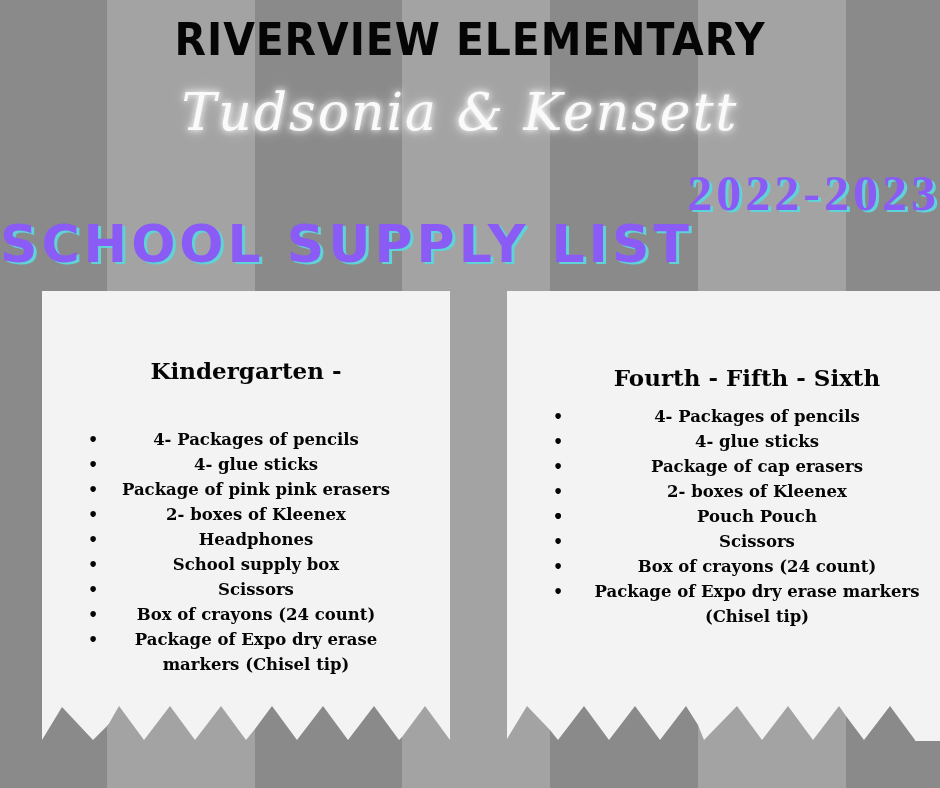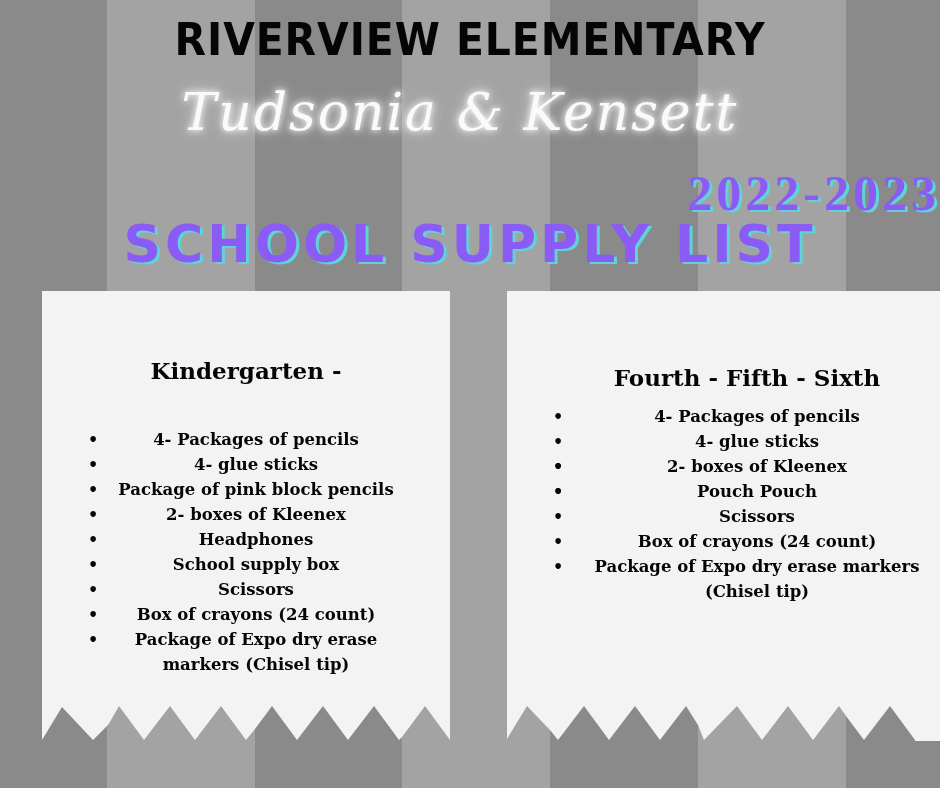--- a/index.html
+++ b/index.html
@@ -3,21 +3,21 @@
 <meta charset="utf-8">
 <style>
   html, body { margin:0; padding:0; }
   body { width:940px; height:788px; position:relative; overflow:hidden; background:#8a8a8a; font-family:"DejaVu Serif", serif; }
   .stripe { position:absolute; top:0; height:788px; }
   .dark { background:#8a8a8a; }
   .light { background:#a3a3a3; }
   .title { position:absolute; left:0; width:940px; text-align:center; top:14px; font-family:"DejaVu Sans", sans-serif; font-weight:bold; font-size:44px; color:#050505; letter-spacing:1px; transform:scaleX(0.93); }
   .script { position:absolute; left:0; width:920px; text-align:center; top:82px; font-family:"DejaVu Serif", serif; font-style:italic; font-size:52px; color:#fafafa; text-shadow:0 0 6px #fff, 0 0 14px rgba(255,255,255,0.7); font-weight:normal; letter-spacing:2px; }
   .year { position:absolute; left:0; width:940px; text-align:right; top:164px; font-family:Liberation Serif, serif; font-weight:bold; font-size:50px; color:#8a5cf5; text-shadow:3px 2px 0 #5fd3d6; letter-spacing:4px; }
-  .supply { position:absolute; left:0; width:940px; text-align:center; top:214px; font-family:"DejaVu Sans", sans-serif; font-weight:bold; font-size:52px; color:#8a5cf5; text-shadow:3px 2px 0 #5fd3d6; letter-spacing:4px; }
+  .supply { position:absolute; left:0; width:940px; top:214px; font-family:"DejaVu Sans", sans-serif; font-weight:bold; font-size:52px; color:#8a5cf5; text-shadow:3px 2px 0 #5fd3d6; letter-spacing:4px; }
   .panel { position:absolute; top:291px; height:450px; background:#f3f3f3; }
   .panel svg { position:absolute; left:0; bottom:-1px; }
   .ptitle { position:absolute; left:0; right:0; text-align:center; font-family:"DejaVu Serif", serif; font-weight:bold; font-size:23px; color:#050505; line-height:31px;margin-top:44px; }
   ul.items { position:absolute; left:0; right:0; margin:0; padding:0; list-style:none; }
   ul.items li { position:relative; text-align:center; font-family:"DejaVu Serif", serif; font-weight:bold; font-size:16.5px; color:#050505; line-height:25px; padding:0 40px 0 60px; }
   ul.items li .bullet { position:absolute; left:46px; top:0; font-size:16px; }
 </style>
 </head>
 <body>
 
@@ -34,21 +34,21 @@
 <div class="year">2022-2023</div>
 <div class="supply">SCHOOL SUPPLY LIST</div>
 
 <div class="panel" style="left:42px;width:408px">
   <div class="ptitle" style="top:20px">
     <div>Kindergarten -</div>
   </div>
   <ul class="items" style="top:136px">
     <li><span class="bullet">•</span><span>4- Packages of pencils</span></li>
     <li><span class="bullet">•</span><span>4- glue sticks</span></li>
-    <li><span class="bullet">•</span><span>Package of pink block pencils</span></li>
+    <li><span class="bullet">•</span><span>Package of pink pink erasers</span></li>
     <li><span class="bullet">•</span><span>2- boxes of Kleenex</span></li>
     <li><span class="bullet">•</span><span>Headphones</span></li>
     <li><span class="bullet">•</span><span>School supply box</span></li>
     <li><span class="bullet">•</span><span>Scissors</span></li>
     <li><span class="bullet">•</span><span>Box of crayons (24 count)</span></li>
     <li><span class="bullet">•</span><span>Package of Expo dry erase markers (Chisel tip)</span></li>
   </ul>
   <svg width="408" height="36" viewBox="0 0 408 36">
     <polygon fill="#8a8a8a" points="0,36 0,34 20,1 51,34 69,16 69,36"></polygon>
     <polygon fill="#a3a3a3" points="65,36 65,21 77,0 102,34 128,0 153,34 179,0 204,34 213,23 213,36"></polygon>
@@ -57,21 +57,21 @@
   </svg>
 </div>
 
 <div class="panel" style="left:507px;width:480px">
   <div class="ptitle" style="top:27px">
     <div>Fourth - Fifth - Sixth</div>
   </div>
   <ul class="items" style="top:113px">
     <li><span class="bullet">•</span><span>4- Packages of pencils</span></li>
     <li><span class="bullet">•</span><span>4- glue sticks</span></li>
-    <li><span class="bullet">•</span></li>
+    <li><span class="bullet">•</span><span>Package of cap erasers</span></li>
     <li><span class="bullet">•</span><span>2- boxes of Kleenex</span></li>
     <li><span class="bullet">•</span></li>
     <li><span class="bullet">•</span><span>Pouch Pouch</span></li>
     <li><span class="bullet">•</span><span>Scissors</span></li>
     <li><span class="bullet">•</span><span>Box of crayons (24 count)</span></li>
     <li><span class="bullet">•</span><span>Package of Expo dry erase markers (Chisel tip)</span></li>
   </ul>
   <svg width="408" height="36" viewBox="0 0 408 36">
     <polygon fill="#a3a3a3" points="0,36 0,33 20,0 43,24 43,36"></polygon>
     <polygon fill="#8a8a8a" points="43,36 43,24 51,34 77,0 102,34 128,0 153,34 179,0 191,19 191,36"></polygon>

